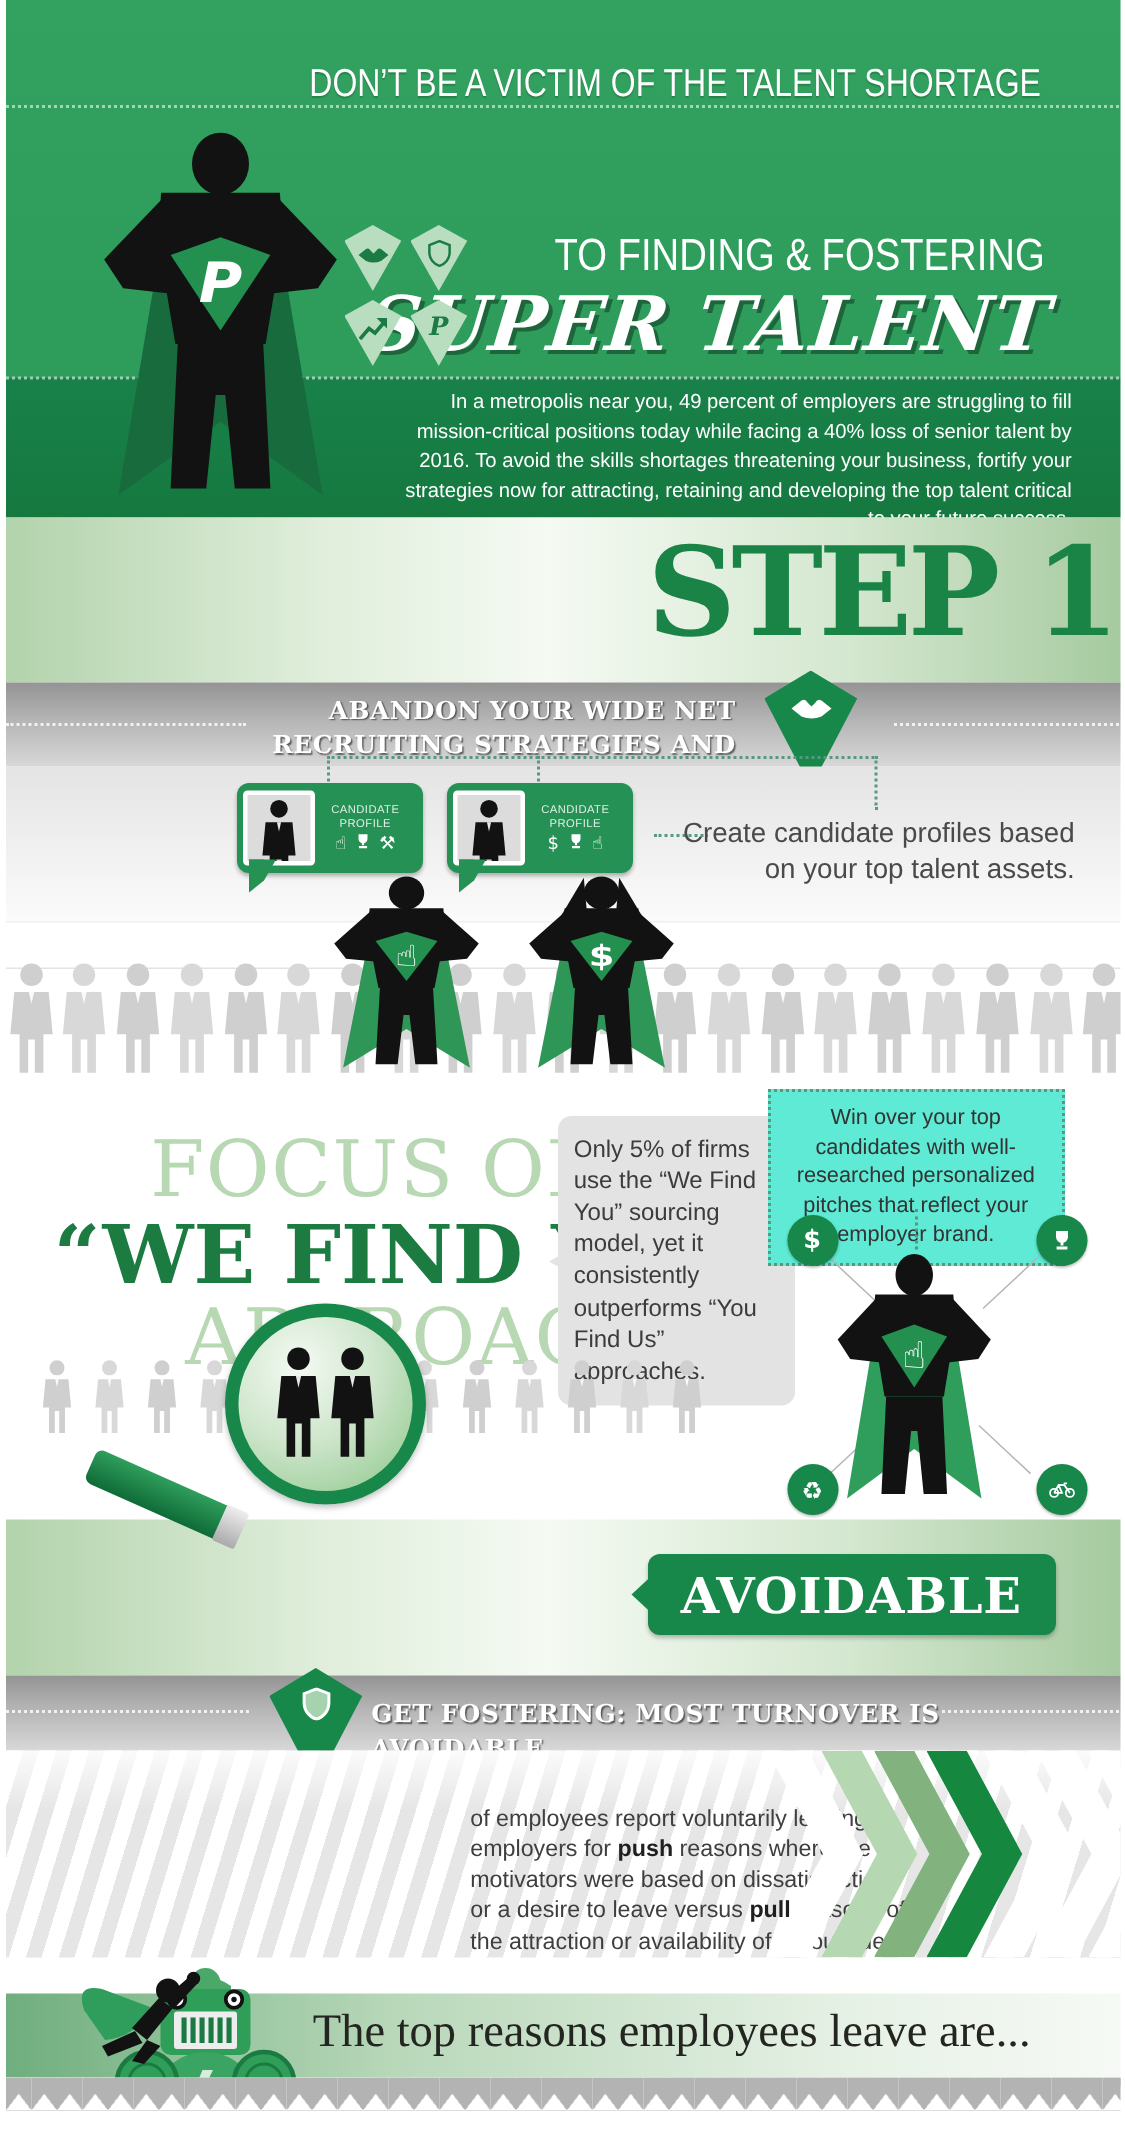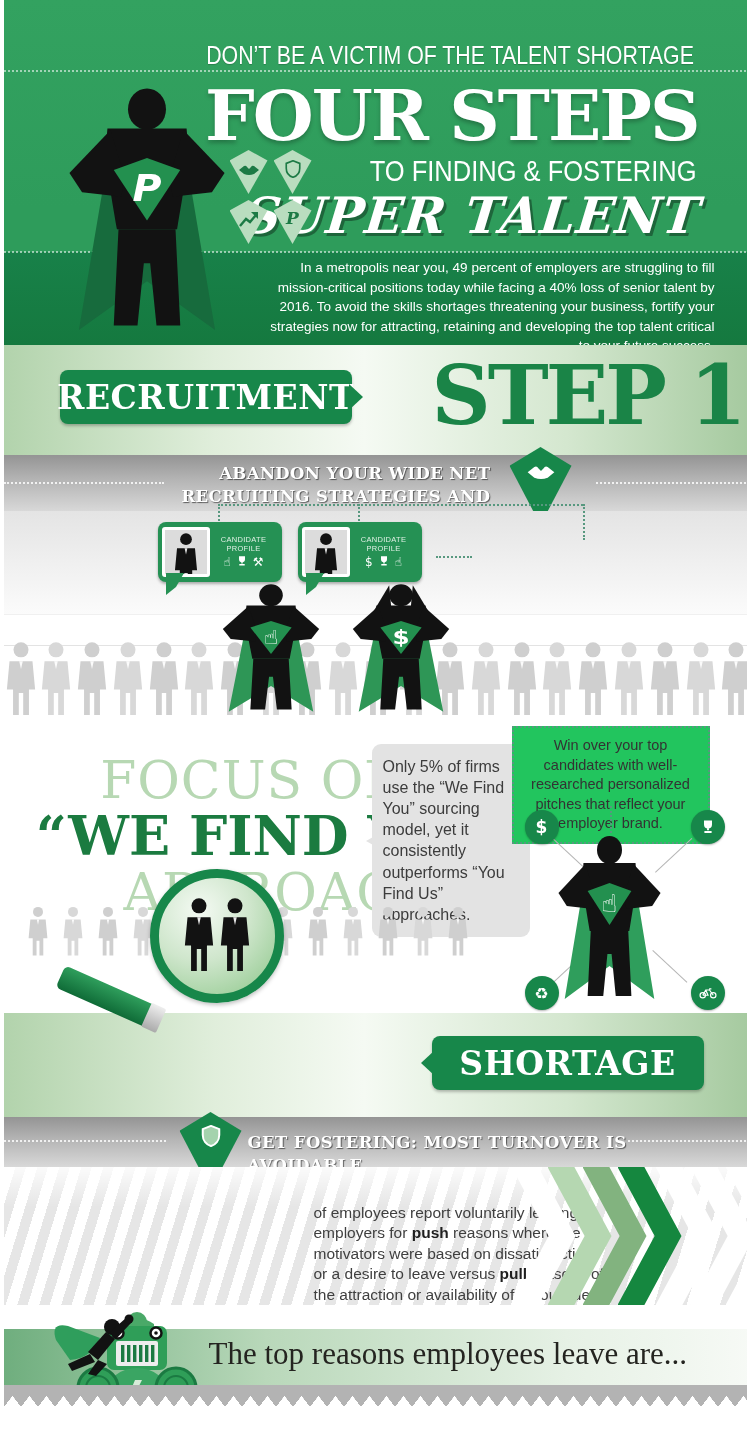--- a/index.html
+++ b/index.html
@@ -71,21 +71,21 @@
   #crowd2{left:24px;top:892px;width:440px;height:64px;}
   #crowd2 .person{width:20px;height:62px;}
   #crowd2 .person:nth-child(2n){height:55px;color:#d8d8d8;}
   
   #sec-focus{left:0;top:716px;width:750px;height:297px;background:#fff;}
   #focus-title{left:30px;top:752px;width:500px;text-align:center;font-family:"DejaVu Serif",serif;line-height:56px;}
   #focus-title .lt{color:#b7d8b3;font-size:52px;letter-spacing:1px;}
   #focus-title .dk{color:#1b7b40;font-size:54px;font-weight:bold;}
   #bubble{left:368px;top:744px;width:136px;background:#e3e3e3;border-radius:9px;padding:12px 11px;color:#3c3c3c;font-size:16px;line-height:1.32;}
   #bubble:before{content:'';position:absolute;left:-15px;top:88px;border:9px solid transparent;border-right:16px solid #e3e3e3;}
-  #pitch-box{left:508px;top:726px;width:198px;border:2px dotted #57987f;background:#22c55e;padding:8px 6px;box-sizing:border-box;text-align:center;color:#333;font-size:14.5px;line-height:1.35;}
+  #pitch-box{left:508px;top:726px;width:198px;border:2px dotted #57987f;background:#5eead4;padding:8px 6px;box-sizing:border-box;text-align:center;color:#333;font-size:14.5px;line-height:1.35;}
   .circle-ic{width:34px;height:34px;border-radius:50%;background:#17874a;color:#fff;display:flex;align-items:center;justify-content:center;font-weight:bold;font-size:17px;box-shadow:0 1px 2px rgba(0,0,0,.3);}
   .circle-ic svg{width:18px;height:16px;}
   .conn{height:0;border-top:1.5px solid #b5b5b5;transform-origin:left top;}
   
   #lens{left:146px;top:869px;width:116px;height:116px;border:9px solid #17874a;border-radius:50%;background:radial-gradient(circle at 35% 28%,#f4faf3,#cfe6cc 45%,#9ecf9b 85%);display:flex;align-items:center;justify-content:center;gap:6px;box-shadow:0 2px 4px rgba(0,0,0,.25);z-index:6;}
   #lens svg{width:30px;height:76px;color:#121212;}
   #handle{left:52px;top:986px;width:106px;height:24px;background:linear-gradient(180deg,#2f9e5c,#0f6b37);border-radius:5px;transform:rotate(24deg);z-index:5;}
   #handle:after{content:'';position:absolute;right:-4px;top:-1px;width:16px;height:26px;background:linear-gradient(180deg,#eee,#aaa);border-radius:2px;}
   
   #sec-stats{left:0;top:1167px;width:750px;height:138px;overflow:hidden;
@@ -109,21 +109,20 @@
 </head>
 <body>
 
 <div id="canvas">
 
   <div class="abs" id="sec-header"></div>
   <div class="abs dot-line" style="left:0;top:70px;width:750px;"></div>
   <div class="abs dot-line" style="left:0;top:251px;width:750px;"></div>
 
   <div class="abs" id="tagline">DON’T BE A VICTIM OF THE TALENT SHORTAGE</div>
-  <div class="abs slab" id="big-title">FOUR STEPS</div>
   <div class="abs" id="sub-title">TO FINDING &amp; FOSTERING</div>
   <div class="abs slab" id="script-title">SUPER TALENT</div>
   <div class="abs" id="intro">In a metropolis near you, 49 percent of employers are struggling to fill mission-critical positions today while facing a 40% loss of senior talent by 2016. To avoid the skills shortages threatening your business, fortify your strategies now for attracting, retaining and developing the top talent critical to your future success.</div>
 
   <div class="abs hero em-italic" style="left:48px;top:84px;width:190px;height:252px;--cape:#176b3d;"><svg viewBox="0 0 120 170" preserveAspectRatio="none">
         <path class="cape" d="M36,46 L84,46 L103,166 L60,133 L17,166 Z"></path>
         <polygon class="bod hair" points="48,4 30,42 50,32"></polygon>
         <polygon class="bod hair" points="72,4 90,42 70,32"></polygon>
         <ellipse class="bod" cx="60" cy="17" rx="12" ry="14"></ellipse>
         <path class="bod" d="M35,30 L85,30 C87,52 83,72 79,98 L41,98 C37,72 33,52 35,30 Z"></path>
@@ -150,23 +149,20 @@
           <path d="M2,16 L8,9 L12,12 L18,5" stroke="currentColor" stroke-width="2.4" fill="none"></path>
           <polygon points="13,2 20,2 20,9" fill="currentColor"></polygon>
         </svg>
       </div>
     <div class="diamond shield-sm">
         <span class="pglyph slab">P</span>
       </div>
   </div>
 
   <div class="abs step-band" id="sec-step1"></div>
-  <div class="abs tag tail-r slab" style="left:56px;top:370px;width:292px;height:54px;">
-    <span>RECRUITMENT</span>
-  </div>
   <div class="abs slab step-head" style="left:428px;top:354px;text-align:right;">STEP 1</div>
 
   <div class="abs gray-band" id="sec-banner1"></div>
   <div class="abs white-dot" style="left:0;top:482px;width:160px;"></div>
   <div class="abs white-dot" style="left:592px;top:482px;width:158px;"></div>
   <div class="abs banner-text" style="left:165px;top:462px;width:322px;text-align:right;">ABANDON YOUR WIDE NET RECRUITING STRATEGIES AND GET PERSONAL</div>
   <div class="abs diamond diamond-lg" style="left:506px;top:447px;">
     <span><svg viewBox="0 0 24 14">
           <path d="M2,8 L7,4 Q9,3 10,5 L12,7 L14,5 Q15,3 17,4 L22,8 L17,12 Q12,14 7,12 Z" fill="currentColor"></path>
         </svg></span>
@@ -212,20 +208,21 @@
       <div class="card-icons">
         <span class="glyph">$</span>
         <span><svg viewBox="0 0 20 20">
               <path d="M5,2 h10 v5 a5,5 0 0 1 -10 0 Z M8.8,11 h2.4 v3.2 h-2.4 Z M5.5,15 h9 v2.5 h-9 Z" fill="currentColor"></path>
             </svg></span>
         <span class="glyph">☝</span>
       </div>
     </div>
   </div>
 
+  <div class="abs" id="note1">Create candidate profiles based on your top talent assets.</div>
 
   <div class="abs" id="sec-crowd"></div>
   <div class="abs" id="crowd-line"></div>
   <div class="abs crowd" id="crowd1">
       <i class="person">
         <svg viewBox="0 0 34 84" preserveAspectRatio="xMidYMax meet">
           <circle cx="17" cy="9" r="8.5" fill="currentColor"></circle>
           <path d="M4,22 L30,22 L33,54 L26,54 L26,83 L19.5,83 L19.5,58 L14.5,58 L14.5,83 L8,83 L8,54 L1,54 Z" fill="currentColor"></path>
           <path d="M15,22 L19,22 L17,31 Z" fill="#fff" opacity=".9"></path>
         </svg>
@@ -550,21 +547,21 @@
         <g fill="none" stroke="currentColor" stroke-width="1.6">
           <circle cx="5" cy="11" r="3.6"></circle>
           <circle cx="19" cy="11" r="3.6"></circle>
           <path d="M5,11 L9,4 L14,4 L19,11 M9,4 L12,11 L5,11 M13.5,2.5 h3"></path>
         </g>
       </svg>
     </div>
 
   <div class="abs step-band" id="sec-step2"></div>
   <div class="abs tag tail-l slab" style="left:428px;top:1036px;width:272px;height:54px;">
-    <span>SHORTAGE</span>
+    <span>AVOIDABLE</span>
   </div>
 
   <div class="abs gray-band" id="sec-banner2"></div>
   <div class="abs white-dot" style="left:0;top:1140px;width:162px;"></div>
   <div class="abs white-dot" style="left:624px;top:1140px;width:126px;"></div>
   <div class="abs banner-text" style="left:244px;top:1131px;width:400px;">GET FOSTERING: MOST TURNOVER IS AVOIDABLE</div>
   <div class="abs diamond diamond-lg" style="left:176px;top:1112px;color:#fff;--shfill:#a4d3ad;">
     <span><svg viewBox="0 0 20 24">
           <path d="M10,1 L19,4.5 V11 C19,17 15,21.5 10,23 C5,21.5 1,17 1,11 V4.5 Z" fill="var(--shfill,none)" stroke="currentColor" stroke-width="2.2"></path>
         </svg></span>

